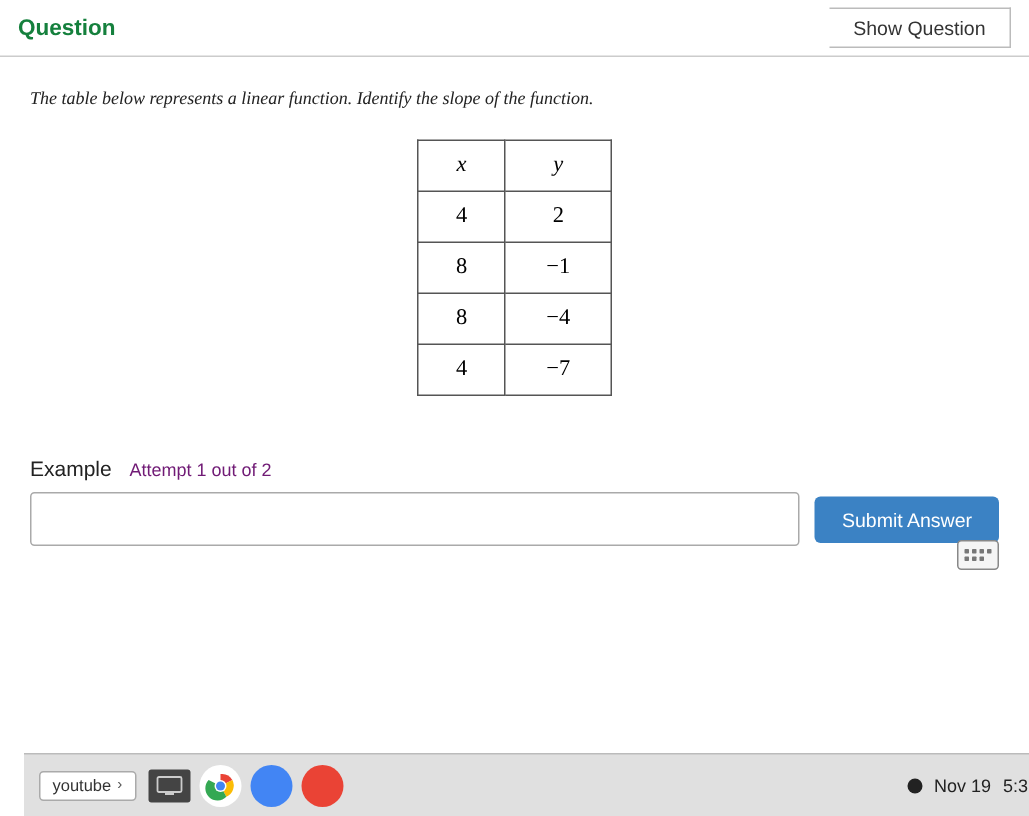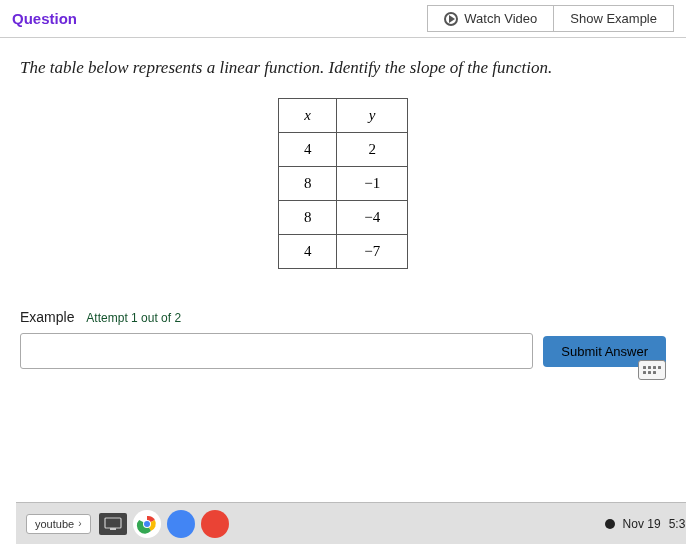--- a/index.html
+++ b/index.html
@@ -18,21 +18,21 @@
       align-items: center;
       justify-content: space-between;
       padding: 8px 12px;
       border-bottom: 1px solid #ccc;
       height: 38px;
     }
     .header-left {
       font-size: 15px;
       font-weight: 600;
       font-family: Arial, sans-serif;
-      color: #6d28d9;
+      color: #15803d;
     }
     .header-right {
       display: flex;
       gap: 0;
     }
     .watch-video-btn {
       display: flex;
       align-items: center;
       gap: 6px;
       padding: 5px 16px;
@@ -69,21 +69,21 @@
       color: #333;
       cursor: pointer;
       font-family: Arial, sans-serif;
     }
 
     
     .main-content {
       padding: 20px 20px 10px 20px;
     }
     .question-text {
-      font-size: 17px;
+      font-size: 12px;
       color: #222;
       font-style: italic;
       margin-bottom: 20px;
       font-family: Georgia, serif;
     }
 
     
     .table-container {
       display: flex;
       justify-content: center;
@@ -112,42 +112,42 @@
       padding: 0 20px;
     }
     .answer-label {
       font-size: 14px;
       font-family: Arial, sans-serif;
       color: #222;
       margin-bottom: 8px;
     }
     .answer-label span.attempt {
       font-size: 12px;
-      color: #14532d;
+      color: #701a75;
       margin-left: 8px;
     }
     .answer-row {
       display: flex;
       align-items: center;
       gap: 10px;
       margin-top: 8px;
     }
     .answer-input {
       flex: 1;
       height: 36px;
       border: 1px solid #aaa;
       border-radius: 3px;
       padding: 0 8px;
       font-size: 14px;
       outline: none;
     }
     .submit-btn {
       padding: 8px 18px;
       background: #3b82c4;
-      color: #000000;
+      color: #ffffff;
       border: none;
       border-radius: 4px;
       font-size: 13px;
       font-family: Arial, sans-serif;
       cursor: pointer;
       white-space: nowrap;
     }
 
     
     .keyboard-icon {
@@ -258,27 +258,21 @@
       font-size: 10px;
       color: #555;
     }
   </style>
 </head>
 <body>
 
 <div class="header">
   <div class="header-left">Question</div>
   <div class="header-right">
-    <button class="watch-video-btn">
-      <span class="circle-icon">
-        <span class="play-triangle"></span>
-      </span>
-      <span>Watch Video</span>
-    </button>
-    <button class="show-example-btn">Show Example</button>
+    <button class="show-example-btn">Show Question</button>
   </div>
 </div>
 
 <div class="main-content">
   <p class="question-text">The table below represents a linear function. Identify the slope of the function.</p>
 
   <div class="table-container">
     <table class="function-table">
       <thead>
         <tr>

